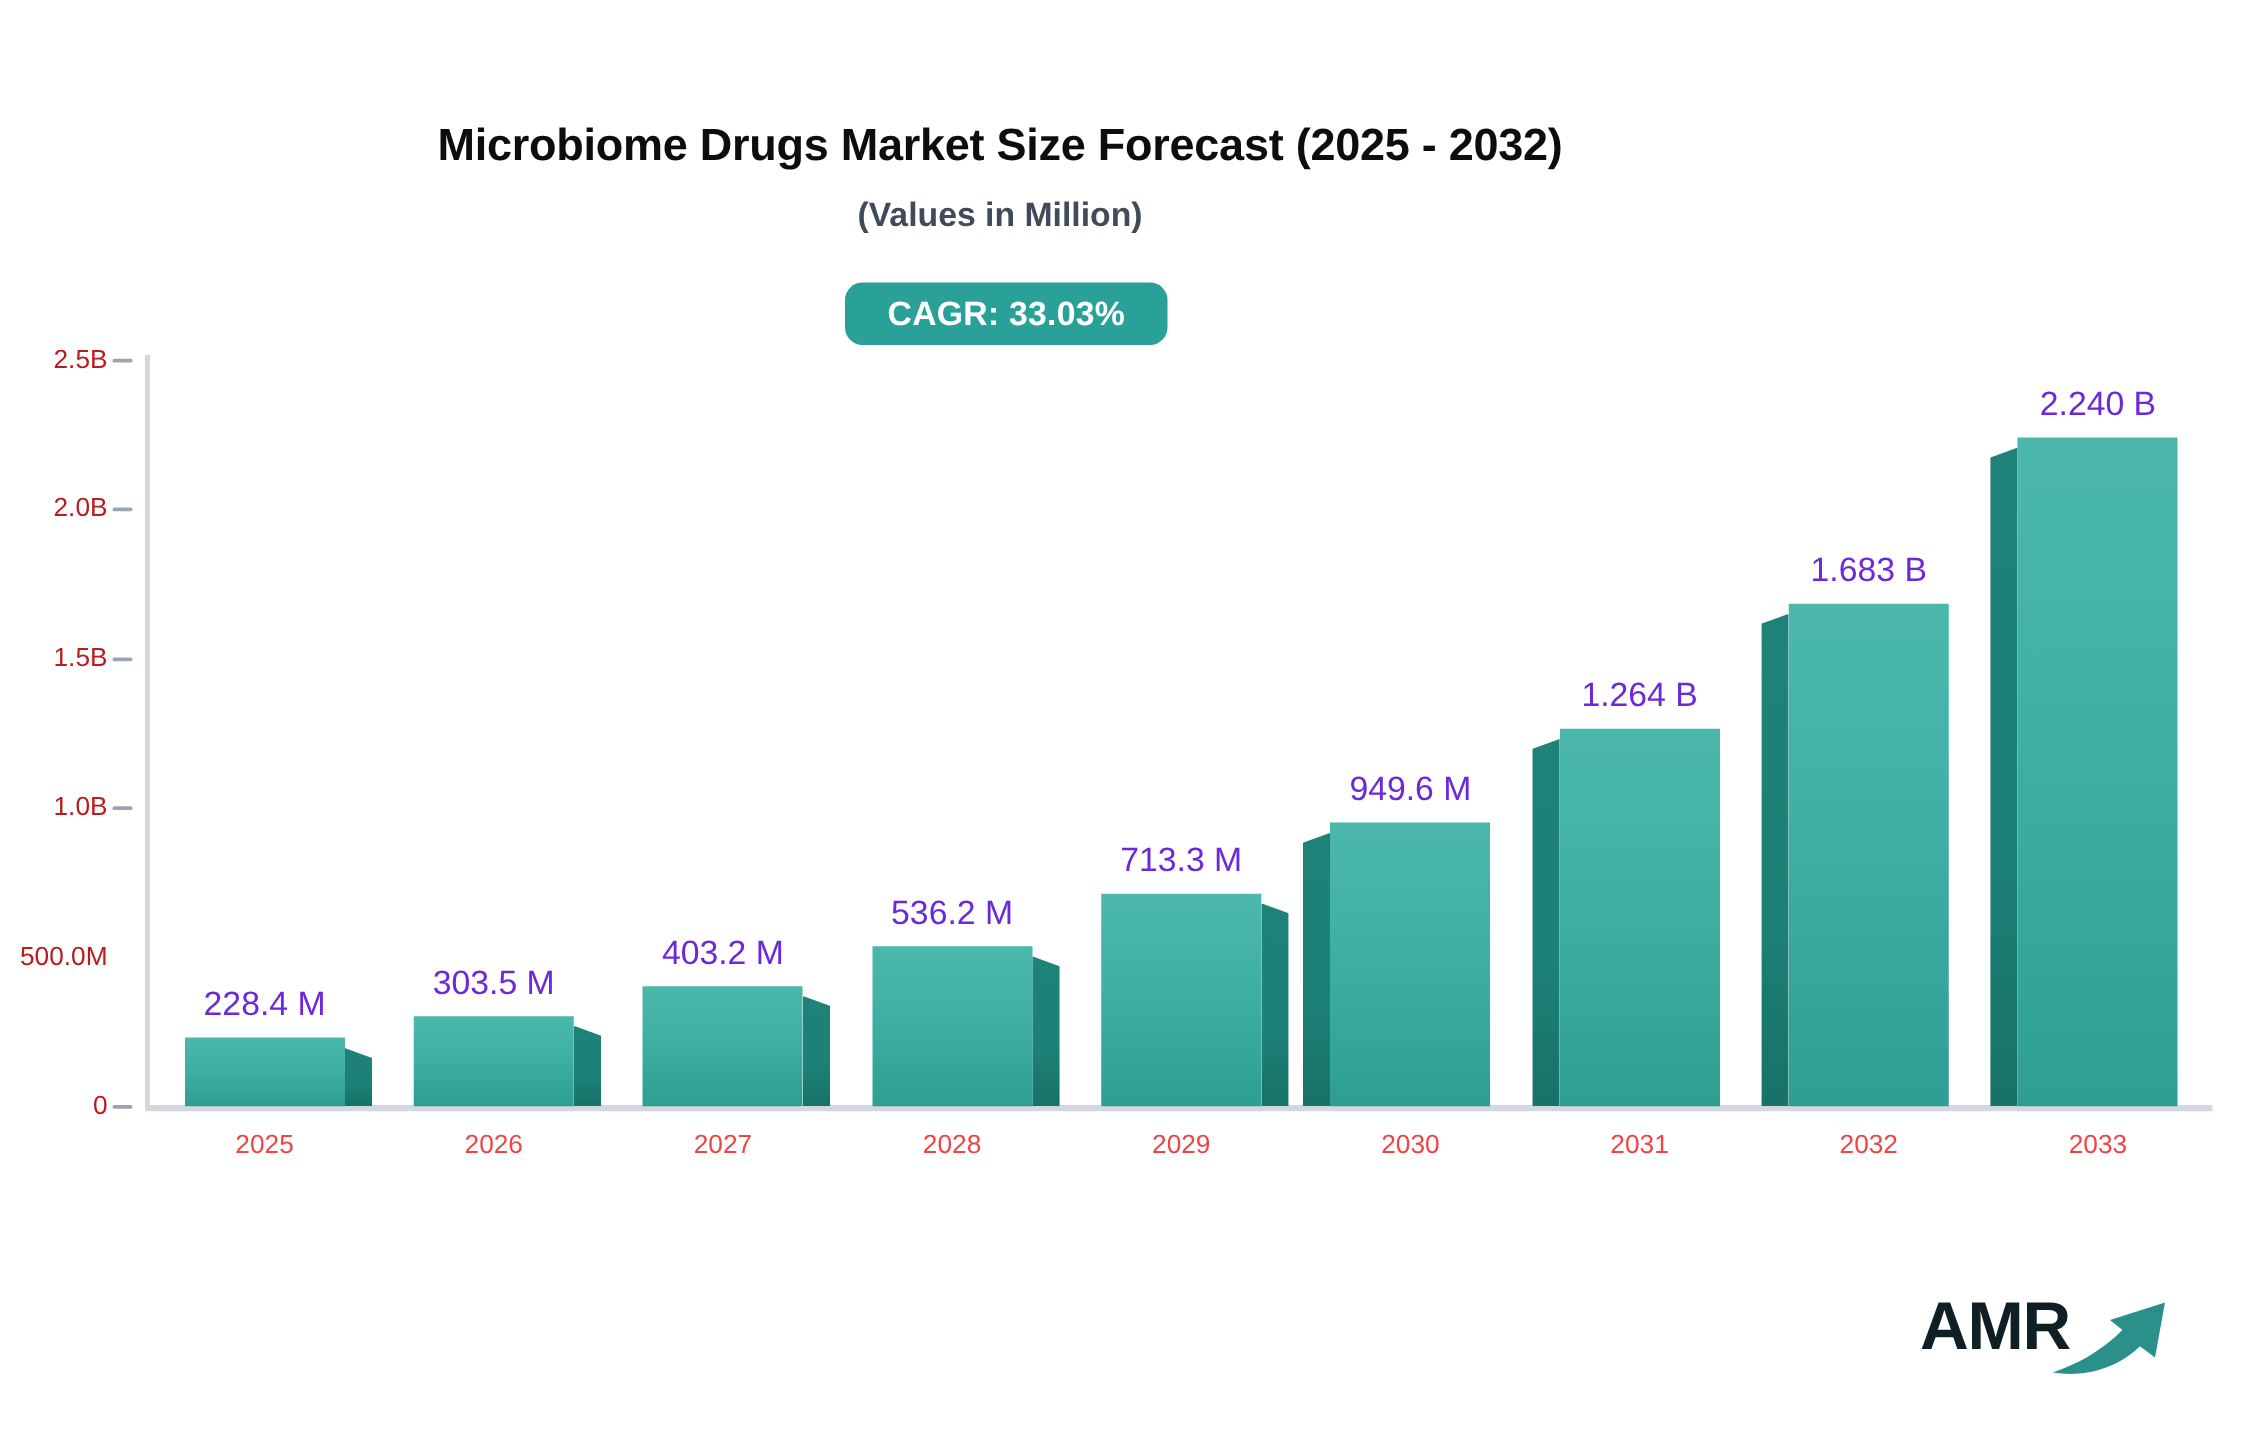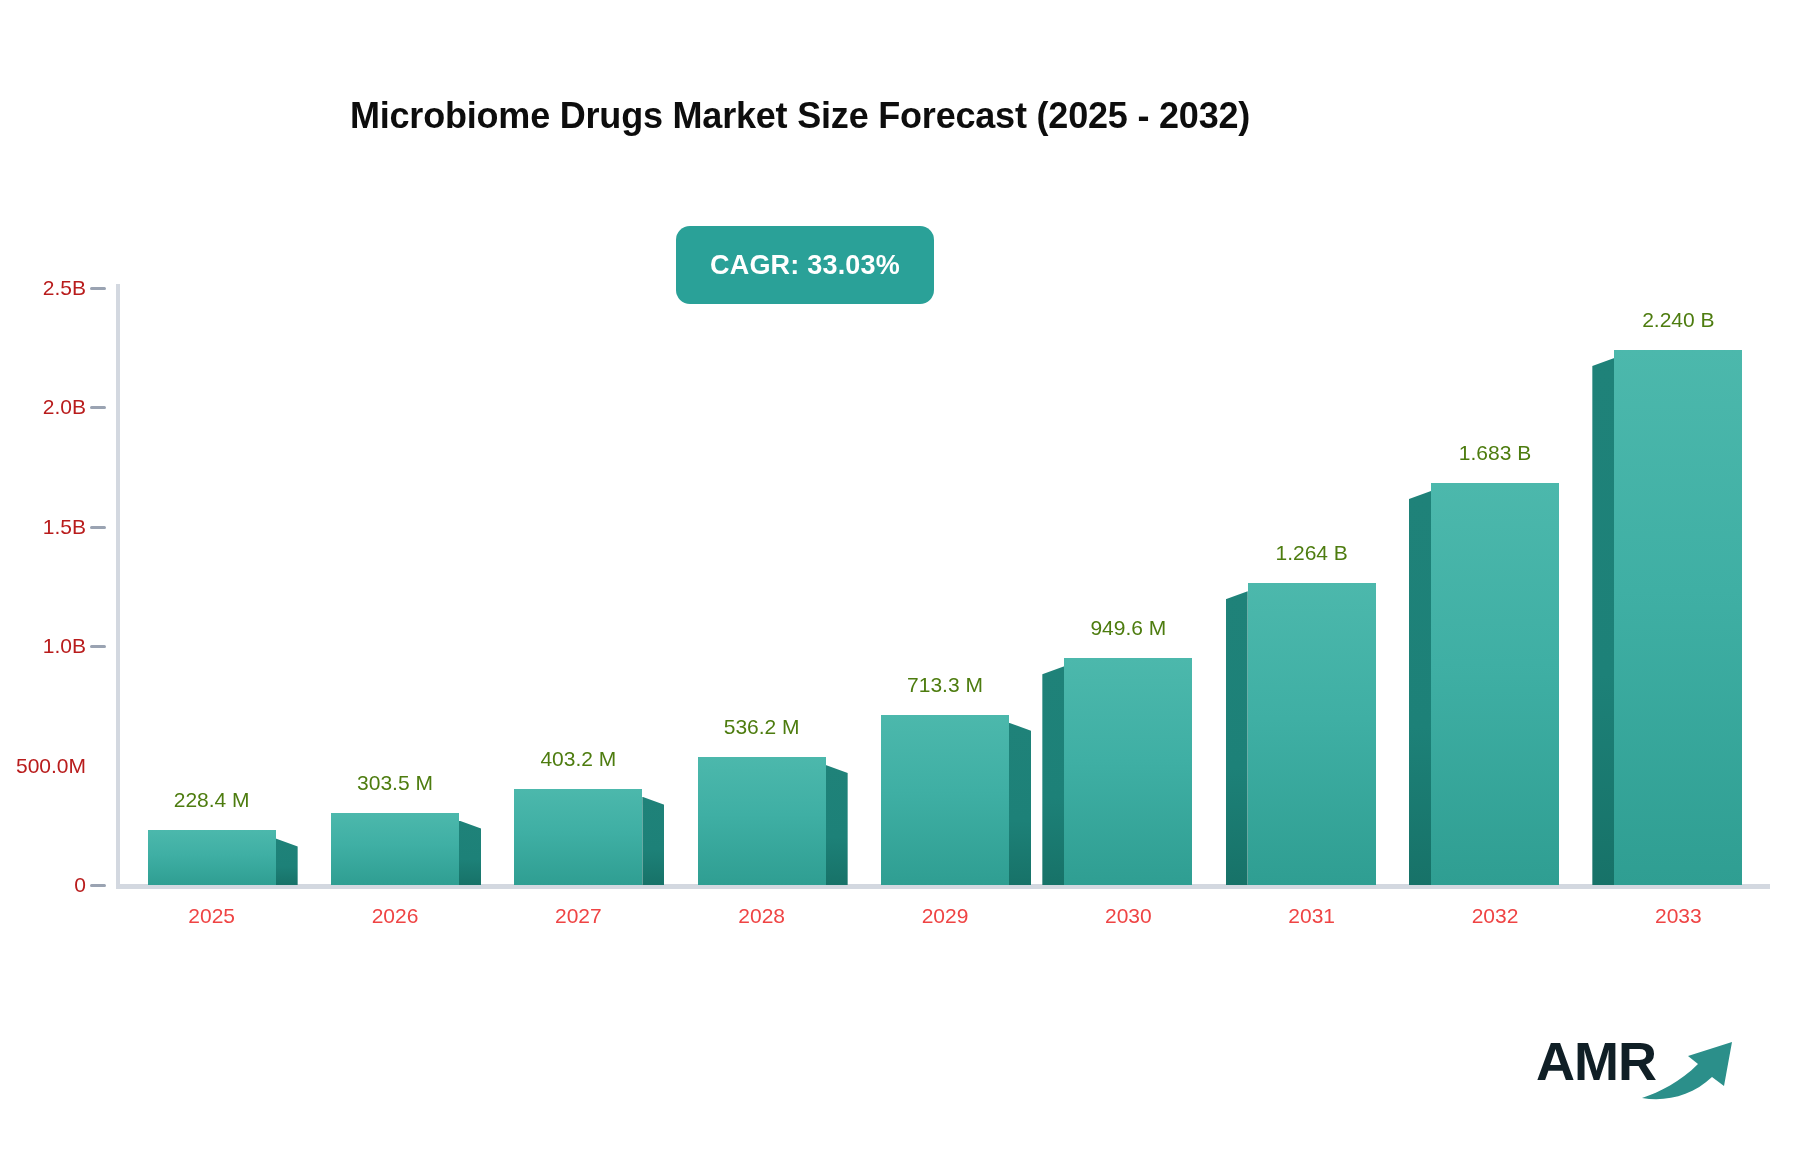--- a/index.html
+++ b/index.html
@@ -39,21 +39,21 @@
     margin-top: 22px;
     line-height: 1.1;
   }
 
   
   #cagr-badge {
     position: absolute;
     left: 676px;
     top: 226px;
     width: 258px;
-    height: 78px;
+    height: 50px;
     border-radius: 14px;
     background: #2aa198;
     color: #ffffff;
     font-size: 27px;
     font-weight: bold;
     display: flex;
     align-items: center;
     justify-content: center;
     letter-spacing: 0.2px;
   }
@@ -119,22 +119,22 @@
     background: linear-gradient(180deg, #4cb8ac 0%, #3fafa4 45%, #2f9e92 100%);
   }
   .bar-side {
     position: absolute;
     bottom: 0;
     background: linear-gradient(180deg, #1f8279 0%, #1d8178 60%, #177268 100%);
   }
   .bar-label {
     position: absolute;
     white-space: nowrap;
-    font-size: 21px;
-    color: #4d7c0f;
+    font-size: 27px;
+    color: #6d28d9;
     transform: translateX(-50%);
   }
   .x-tick-label {
     position: absolute;
     top: 904px;
     font-size: 21px;
     color: #ef4444;
     transform: translateX(-50%);
     white-space: nowrap;
   }
@@ -161,20 +161,21 @@
     position: absolute;
     left: 104px;
     top: 2px;
   }
 </style>
 </head>
 <body>
 
 <div id="chart-header">
   <div id="chart-title">Microbiome Drugs Market Size Forecast (2025 - 2032)</div>
+  <div id="chart-subtitle">(Values in Million)</div>
 </div>
 
 <div id="cagr-badge">CAGR: 33.03%</div>
 
 <div id="plot">
 
   <div id="y-axis-line"></div>
   <div id="x-axis-line"></div>
 
   <div id="y-ticks">

